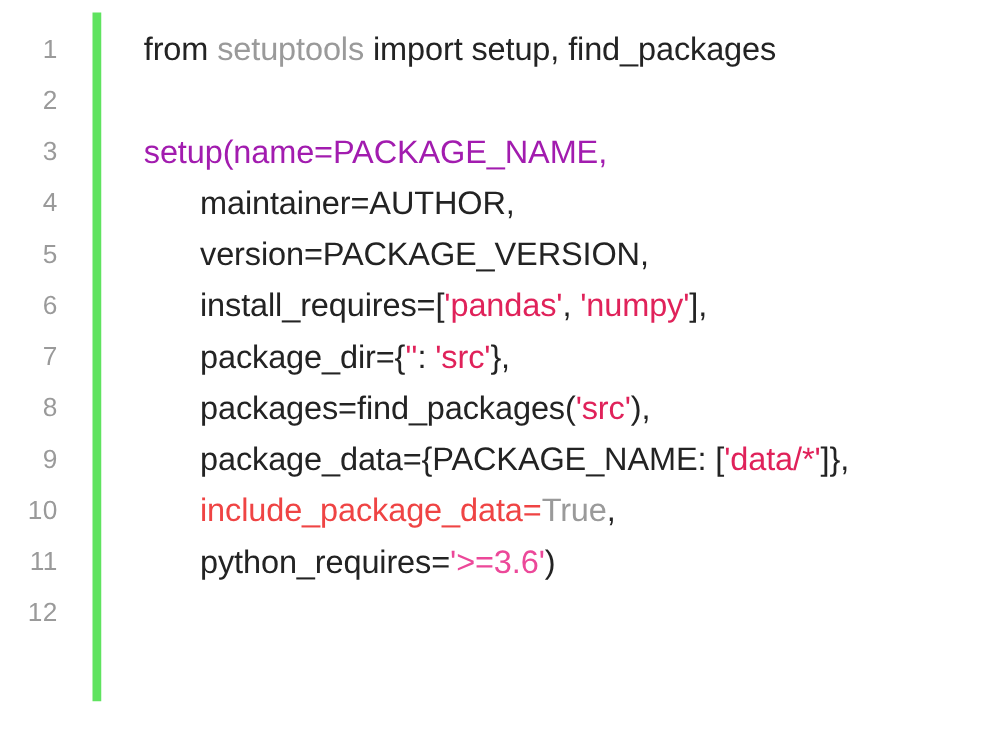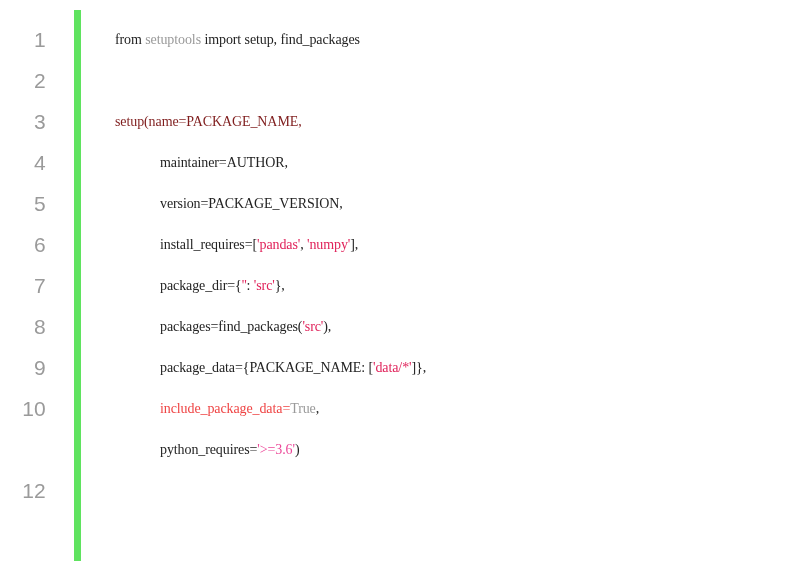--- a/index.html
+++ b/index.html
@@ -58,22 +58,22 @@
   
   .code-area {
     position: absolute;
     left: 115px;
     top: 19px;
     width: 684px;
   }
   .code-line {
     height: 41px;
     line-height: 41px;
-    font-family: Liberation Serif, serif;
-    font-size: 14px;
+    font-family: Liberation Sans, sans-serif;
+    font-size: 26px;
     color: #232323;
     white-space: pre;
     letter-spacing: -0.1px;
   }
   .tok-plain   { color: #232323; }
   .tok-muted   { color: #9a9a9a; }
   .tok-string  { color: #e0225a; }
   .indent      { display: inline-block; width: 45px; }
 </style>
 </head>
@@ -85,29 +85,30 @@
       <div class="line-number" style="top: 19px; color: rgb(154, 154, 154);">1</div>
       <div class="line-number" style="top: 60px; color: rgb(154, 154, 154);">2</div>
       <div class="line-number" style="top: 101px; color: rgb(154, 154, 154);">3</div>
       <div class="line-number" style="top: 142px; color: rgb(154, 154, 154);">4</div>
       <div class="line-number" style="top: 183px; color: rgb(154, 154, 154);">5</div>
       <div class="line-number" style="top: 224px; color: rgb(154, 154, 154);">6</div>
       <div class="line-number" style="top: 265px; color: rgb(154, 154, 154);">7</div>
       <div class="line-number" style="top: 306px; color: rgb(154, 154, 154);">8</div>
       <div class="line-number" style="top: 347px; color: rgb(154, 154, 154);">9</div>
       <div class="line-number" style="top: 388px; color: rgb(154, 154, 154);">10</div>
+      <div class="line-number" style="top: 429px; color: rgb(154, 154, 154);">11</div>
       <div class="line-number" style="top: 470px; color: rgb(154, 154, 154);">12</div>
     </div>
 
   <div class="accent-bar" style="background: rgb(95, 227, 95);"></div>
 
   <div class="code-area">
       <div class="code-line"><span class="tok-plain" style="color: rgb(35, 35, 35);">from </span><span class="tok-muted" style="color: rgb(154, 154, 154);">setuptools</span><span class="tok-plain" style="color: rgb(35, 35, 35);"> import setup, find_packages</span></div>
       <div class="code-line"></div>
-      <div class="code-line"><span class="tok-plain" style="color: #7f1d1d;">setup(name=PACKAGE_NAME,</span></div>
+      <div class="code-line"><span class="tok-plain" style="color: #a21caf;">setup(name=PACKAGE_NAME,</span></div>
       <div class="code-line"><span class="indent"></span><span class="tok-plain" style="color: rgb(35, 35, 35);">maintainer=AUTHOR,</span></div>
       <div class="code-line"><span class="indent"></span><span class="tok-plain" style="color: rgb(35, 35, 35); text-align: center;">version=PACKAGE_VERSION,</span></div>
       <div class="code-line"><span class="indent"></span><span class="tok-plain" style="color: rgb(35, 35, 35);">install_requires=[</span><span class="tok-string" style="color: rgb(224, 34, 90);">'pandas'</span><span class="tok-plain" style="color: rgb(35, 35, 35);">, </span><span class="tok-string" style="color: rgb(224, 34, 90);">'numpy'</span><span class="tok-plain" style="color: rgb(35, 35, 35);">],</span></div>
       <div class="code-line"><span class="indent"></span><span class="tok-plain" style="color: rgb(35, 35, 35);">package_dir={</span><span class="tok-string" style="color: rgb(224, 34, 90);">''</span><span class="tok-plain" style="color: rgb(35, 35, 35);">: </span><span class="tok-string" style="color: rgb(224, 34, 90);">'src'</span><span class="tok-plain" style="color: rgb(35, 35, 35);">},</span></div>
       <div class="code-line"><span class="indent"></span><span class="tok-plain" style="color: rgb(35, 35, 35);">packages=find_packages(</span><span class="tok-string" style="color: rgb(224, 34, 90);">'src'</span><span class="tok-plain" style="color: rgb(35, 35, 35);">),</span></div>
       <div class="code-line"><span class="indent"></span><span class="tok-plain" style="color: rgb(35, 35, 35);">package_data={PACKAGE_NAME: [</span><span class="tok-string" style="color: rgb(224, 34, 90);">'data/*'</span><span class="tok-plain" style="color: rgb(35, 35, 35);">]},</span></div>
       <div class="code-line"><span class="indent"></span><span class="tok-plain" style="color: #ef4444;">include_package_data=</span><span class="tok-muted" style="color: rgb(154, 154, 154);">True</span><span class="tok-plain" style="color: rgb(35, 35, 35);">,</span></div>
       <div class="code-line"><span class="indent"></span><span class="tok-plain" style="color: rgb(35, 35, 35); text-align: center;">python_requires=</span><span class="tok-string" style="color: #ec4899;">'&gt;=3.6'</span><span class="tok-plain" style="color: rgb(35, 35, 35);">)</span></div>
     </div>
 

